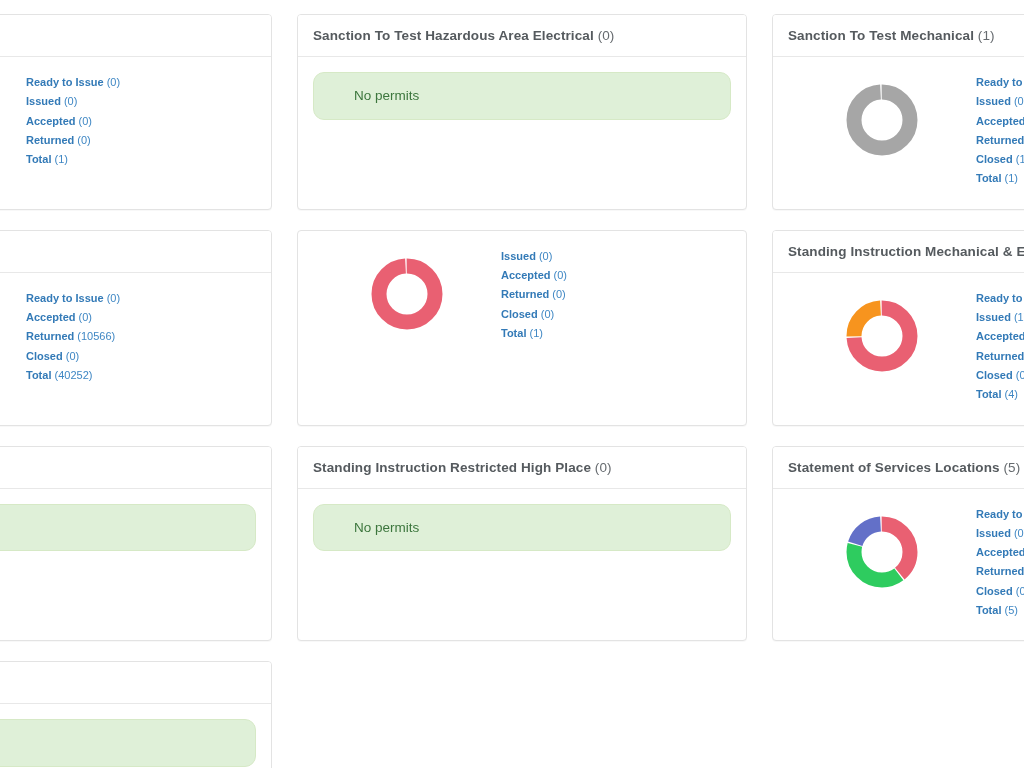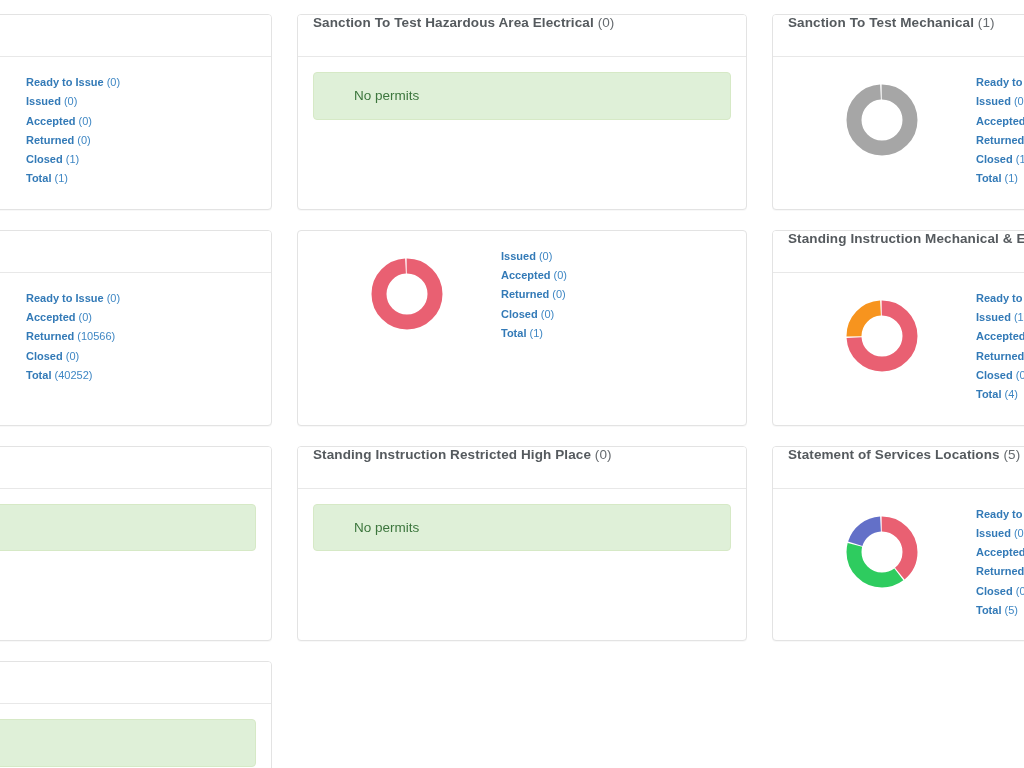--- a/index.html
+++ b/index.html
@@ -35,21 +35,21 @@
     background: #ffffff;
     border: 1px solid #e3e3e3;
     border-radius: 4px;
     box-shadow: 0 1px 1px rgba(0,0,0,0.03);
     overflow: hidden;
   }
 
   .card-header {
     height: 42px;
     display: flex;
-    align-items: flex-start;
+    align-items: center;
     padding: 0 15px;
     border-bottom: 1px solid #e8e8e8;
     background: #ffffff;
   }
 
   .card-title {
     font-size: 13.5px;
     font-weight: bold;
     color: #555a5e;
     white-space: nowrap;
@@ -67,21 +67,21 @@
 
   
   .card-body.empty {
     min-height: 105px;
     padding: 15px;
   }
   .alert-nopermits {
     background: #dff0d8;
     color: #3c763d;
     border: 1px solid #d6e9c6;
-    border-radius: 4px;
+    border-radius: 11px;
     font-size: 13.5px;
     padding: 16px 0 16px 40px;
     line-height: 1;
   }
 
   
   .card-body.chart {
     display: flex;
     align-items: flex-start;
     padding: 12px 15px 20px 15px;
@@ -123,21 +123,20 @@
   <div class="grid">
       <div class="card">
         <div class="card-header"></div>
         <div class="card-body chart">
           <div class="donut-wrap"></div>
           <div class="legend">
             <a class="legend-item" href="#">Ready to Issue <span class="num">(0)</span></a>
             <a class="legend-item" href="#">Issued <span class="num">(0)</span></a>
             <a class="legend-item" href="#">Accepted <span class="num">(0)</span></a>
             <a class="legend-item" href="#">Returned <span class="num">(0)</span></a>
-            <a class="legend-item" href="#">Closed <span class="num">(1)</span></a>
             <a class="legend-item" href="#">Total <span class="num">(1)</span></a>
           </div>
         </div>
       </div>
       <div class="card">
         <div class="card-header">
           <span class="card-title">Sanction To Test Hazardous Area Electrical <span class="count">(0)</span></span>
         </div>
         <div class="card-body empty">
           <div class="alert-nopermits">No permits</div>

